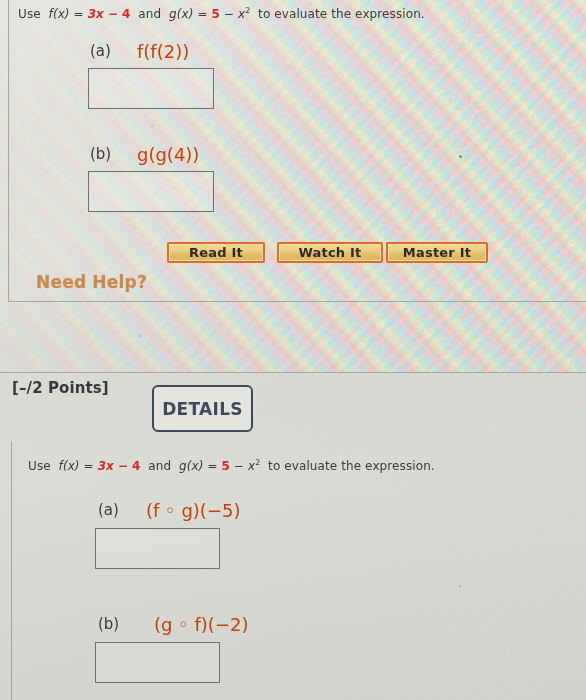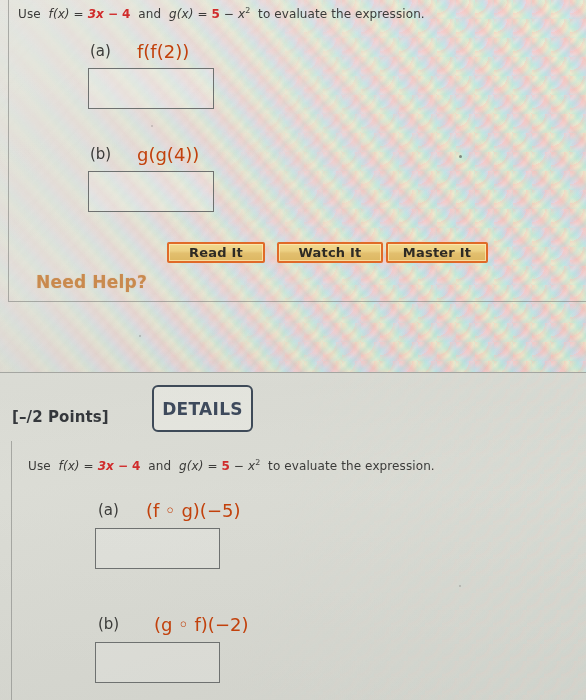--- a/index.html
+++ b/index.html
@@ -290,21 +290,21 @@
     <div class="txt part-expr" style="left:137px; top:144px;">g(g(4))</div>
     <div class="answer-box" style="left:88px; top:171px; width:126px; height:41px;"></div>
 
     <div class="need-help" style="left:36px; top:240px;margin-top:32px;">Need Help?</div>
     <div class="help-btn" style="left:167px; top:242px; width:98px;">Read It</div>
     <div class="help-btn" style="left:277px; top:242px; width:106px;">Watch It</div>
     <div class="help-btn" style="left:386px; top:242px; width:102px;">Master It</div>
 
     <div class="section-rule"></div>
 
-    <div class="points" style="left:12px; top:408px;">[–/2 Points]</div>
+    <div class="points" style="left:12px; top:379px;">[–/2 Points]</div>
 
     <div class="details-btn" style="left:152px; top:385px; width:101px; height:47px;">DETAILS</div>
 
 
     <div class="panel-two-rule"></div>
 
     <div class="txt prompt" style="left:28px; top:458px;">
       <span>Use</span>
       &nbsp;<span class="it">f</span><span class="it">(x)</span>
       <span>=</span>

